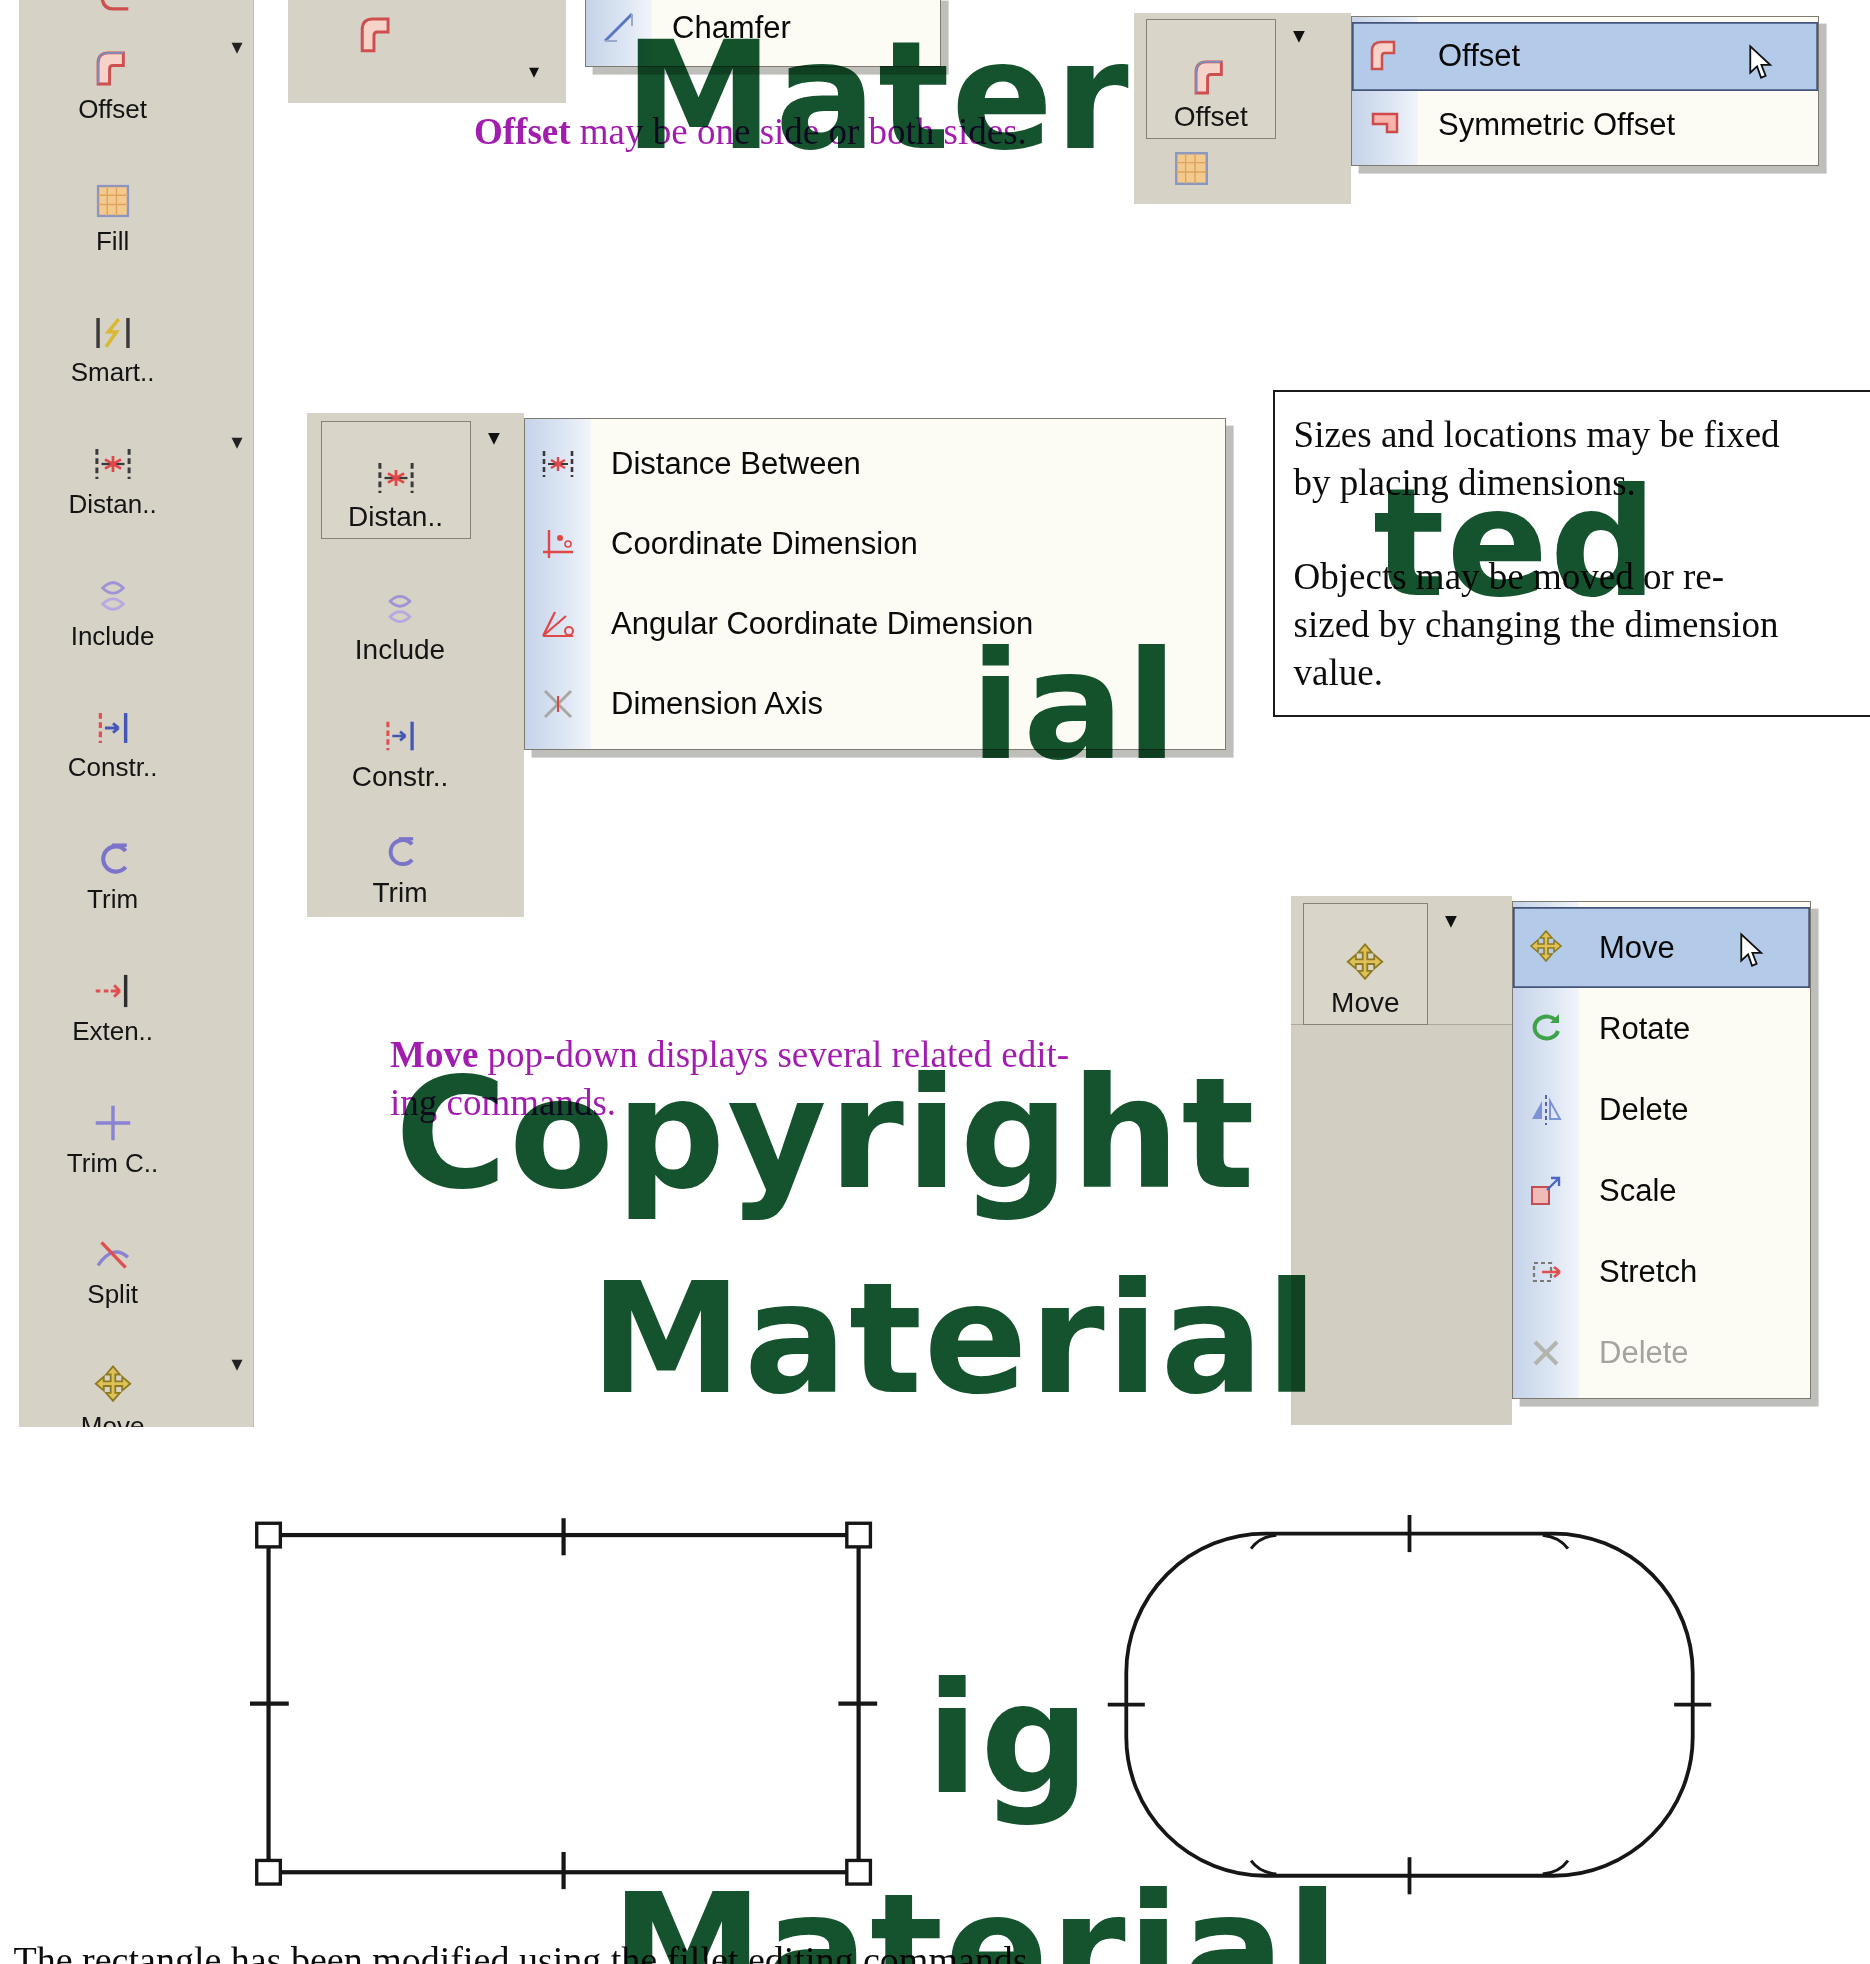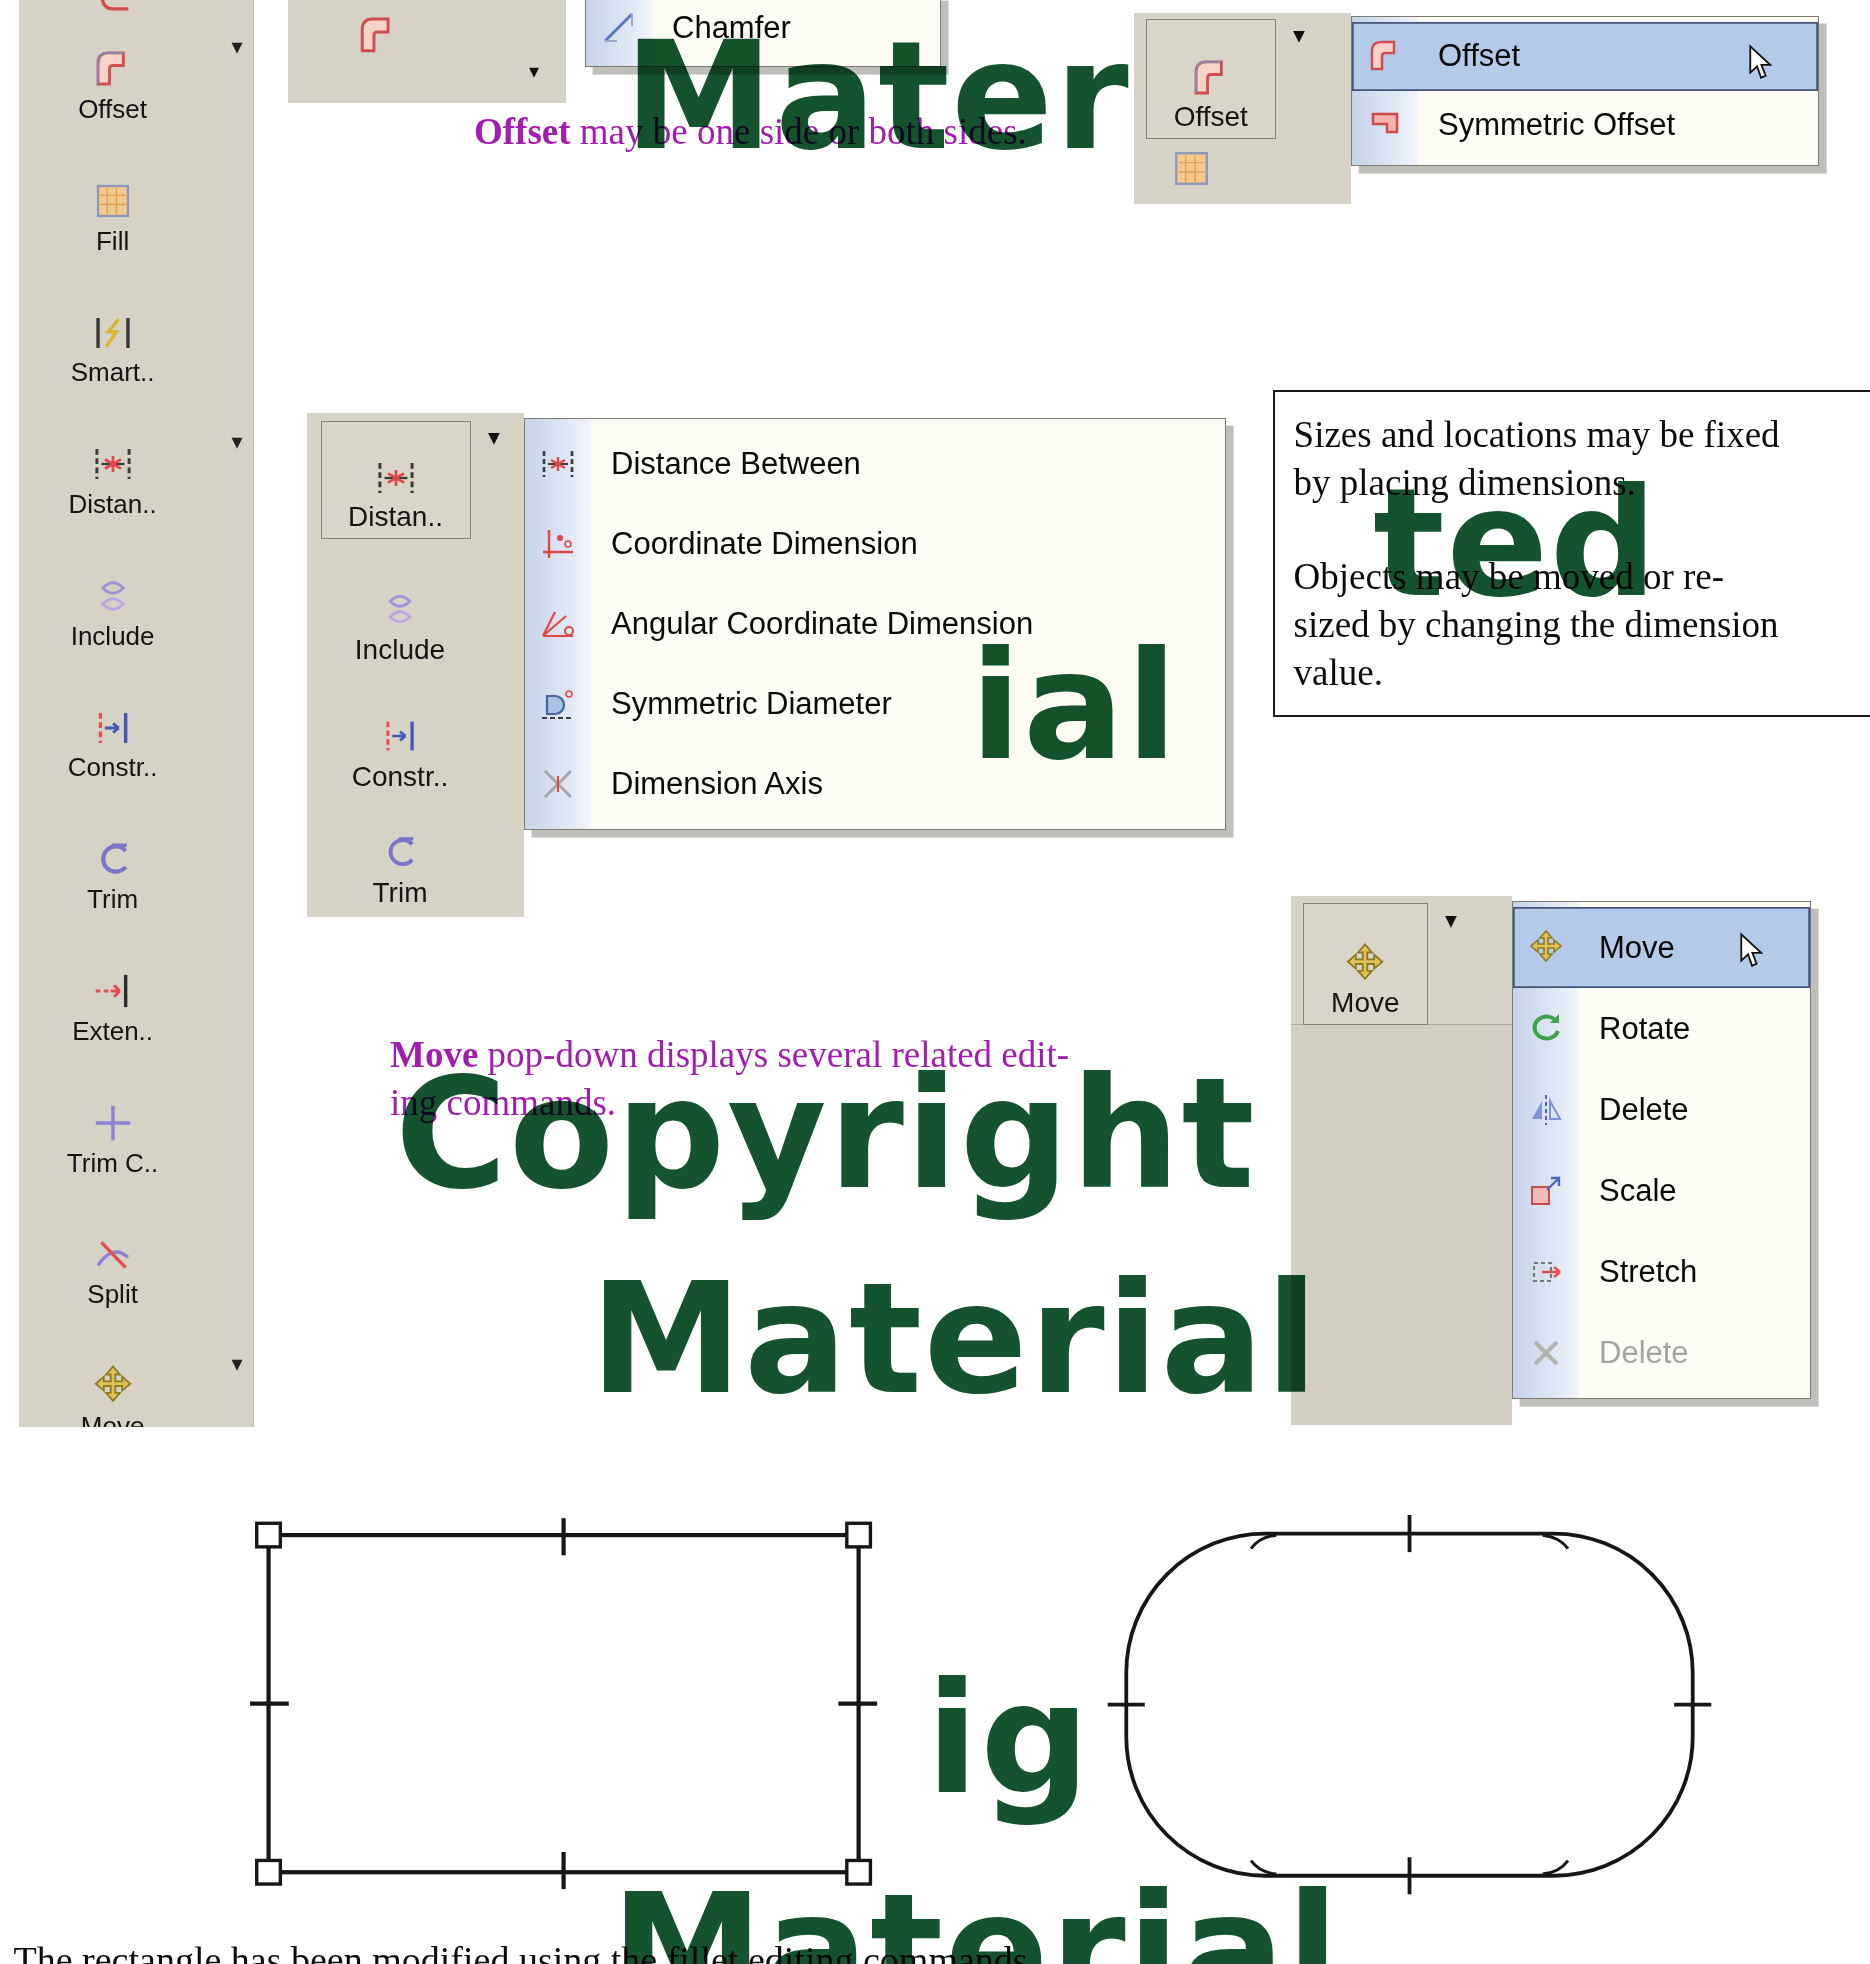--- a/index.html
+++ b/index.html
@@ -308,30 +308,20 @@
           <svg viewBox="0 0 40 40">
             <path d="M5 32 h30 M5 32 L28 12 M5 32 L17 8" stroke="#e04848" stroke-width="2.2"></path>
             <circle cx="31" cy="27" r="4" fill="none" stroke="#e04848" stroke-width="2"></circle>
           </svg>
         </span>
       <span class="lbl">Angular Coordinate Dimension</span>
     </div>
     <div class="mi" style="height:80px">
       <span class="ic">
           <svg viewBox="0 0 40 40">
-            <path d="M9 30 V12 h8 a9 9 0 0 1 0 18 z" fill="#a9c2e4" stroke="#4a62a0" stroke-width="2.2"></path>
-            <path d="M4 34 h32" stroke="#3a3a3a" stroke-width="2" stroke-dasharray="5 3"></path>
-            <circle cx="31" cy="10" r="3" fill="none" stroke="#e04848" stroke-width="1.6"></circle>
-          </svg>
-        </span>
-      <span class="lbl">Symmetric Diameter</span>
-    </div>
-    <div class="mi" style="height:80px">
-      <span class="ic">
-          <svg viewBox="0 0 40 40">
             <path d="M7 7 L33 33 M33 7 L7 33" stroke="#a8a8a2" stroke-width="3"></path>
             <path d="M20 12 v16" stroke="#e04848" stroke-width="2"></path>
           </svg>
         </span>
       <span class="lbl">Dimension Axis</span>
     </div>
   </div>
 </div>
 
 <div class="textbox serif" style="left:1273px;top:390px;width:599px">

